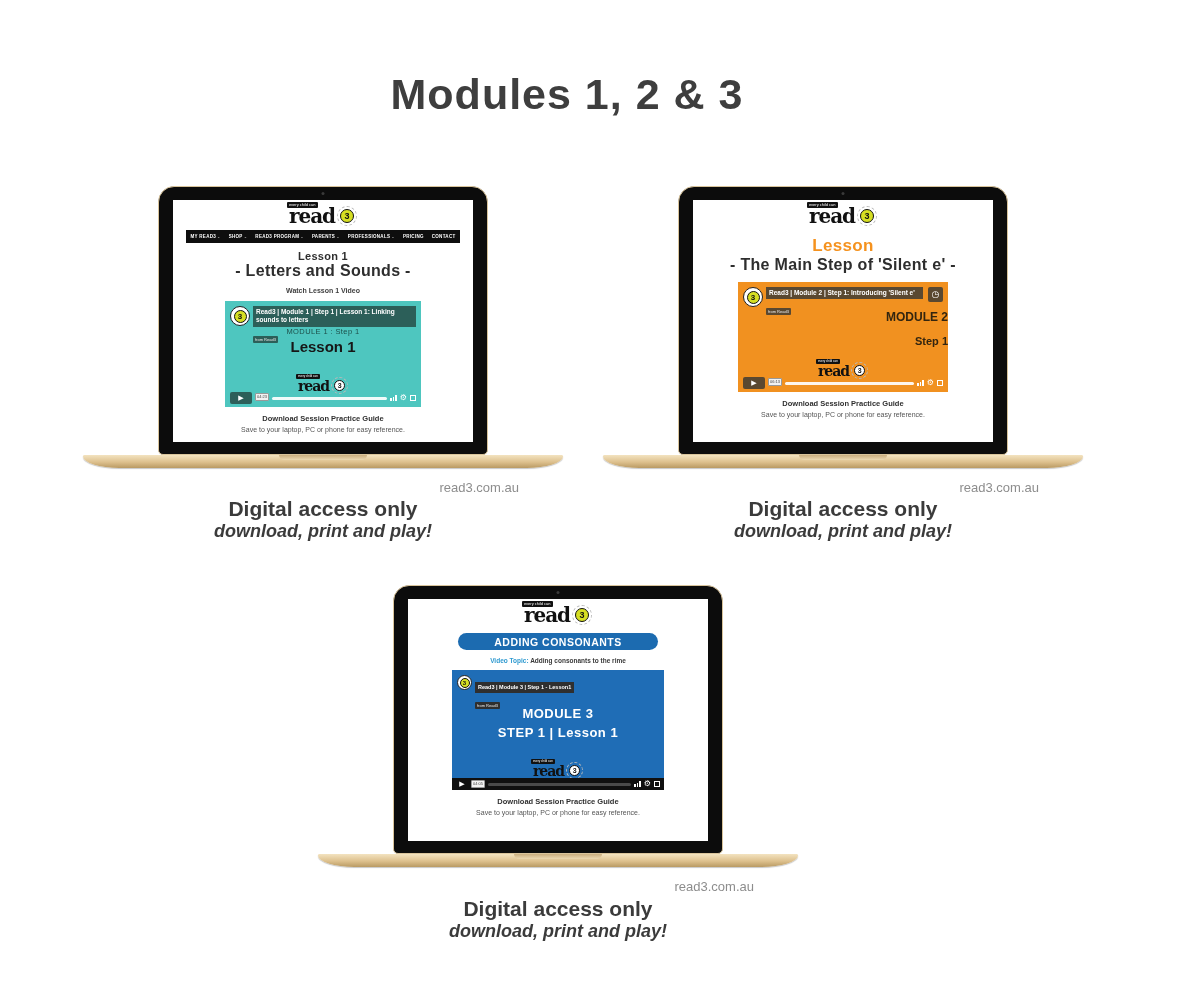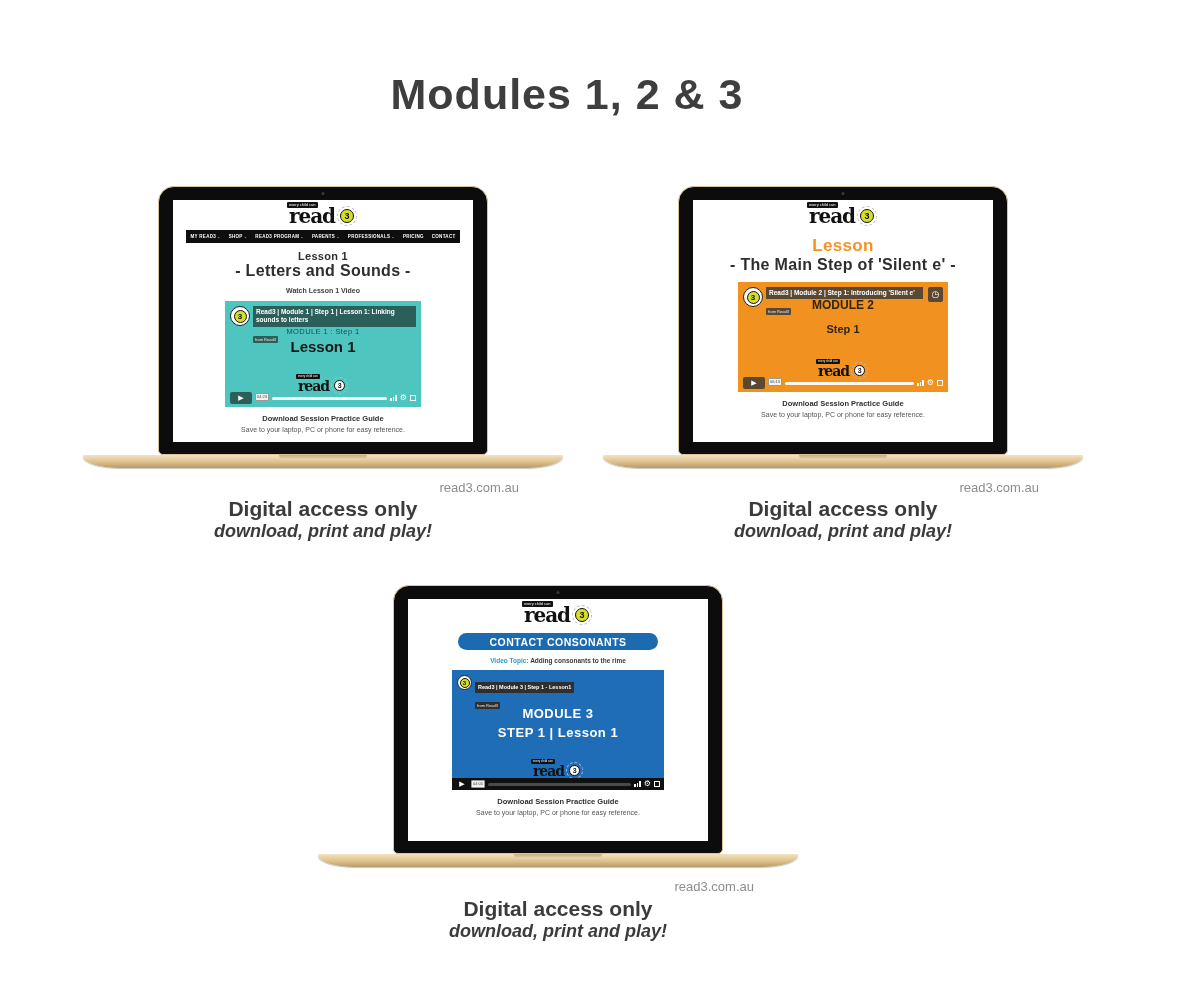--- a/index.html
+++ b/index.html
@@ -85,21 +85,21 @@
   .v1 .v-from { background:#2c5f59; }
   .v2 .v-from { background:#5a4830; }
   .v3 .v-from { background:#2f2f2f; }
   .v-clock { position:absolute; top:0; right:0; width:15px; height:15px; background:#5a4830; border-radius:2px;
     color:#fff; font-size:9px; line-height:1; display:flex; align-items:center; justify-content:center; }
 
   .v-center { position:absolute; left:0; right:0; text-align:center; }
   .v1 .v-center { top:26px; }
   .v1 .line1 { font-size:7.5px; color:#1d4f4a; letter-spacing:.4px; }
   .v1 .line2 { margin-top:2px; font-size:15px; font-weight:bold; color:#161616; }
-  .v2 .v-center { top:16px; }
+  .v2 .v-center { top:28px;text-align:right; }
   .v2 .line1 { font-size:12px; font-weight:bold; color:#33250f; }
   .v2 .line2 { margin-top:11px; font-size:11px; font-weight:bold; color:#33250f; }
   .v3 .v-center { top:36px; }
   .v3 .line1 { font-size:13px; font-weight:bold; color:#fff; letter-spacing:.5px; }
   .v3 .line2 { margin-top:4px; font-size:13px; font-weight:bold; color:#fff; letter-spacing:.5px; }
 
   .v-logo { position:absolute; left:0; right:0; bottom:13px; display:flex; justify-content:center; }
   .v3 .v-logo { bottom:11px; }
 
   .v-controls { position:absolute; left:5px; right:5px; bottom:3px; display:flex; align-items:center; gap:3px; }
@@ -268,21 +268,21 @@
       <span class="cam"></span>
       <div class="display">
         <div class="site">
           <div class="r3logo">
             <span class="r3tag">every child can</span>
             <span class="r3word">read</span>
             <span class="r3sun">
                 <span class="r3circle">3</span>
               </span>
           </div>
-          <div class="pill">CONTACT CONSONANTS</div>
+          <div class="pill">ADDING CONSONANTS</div>
           <div class="topic">
             <span class="lbl">Video Topic:</span>
             <span>Adding consonants to the rime</span>
           </div>
 
           <div class="video v3">
             <div class="v-head">
               <span class="v-badge">
                   <span class="inner">3</span>
                 </span>

